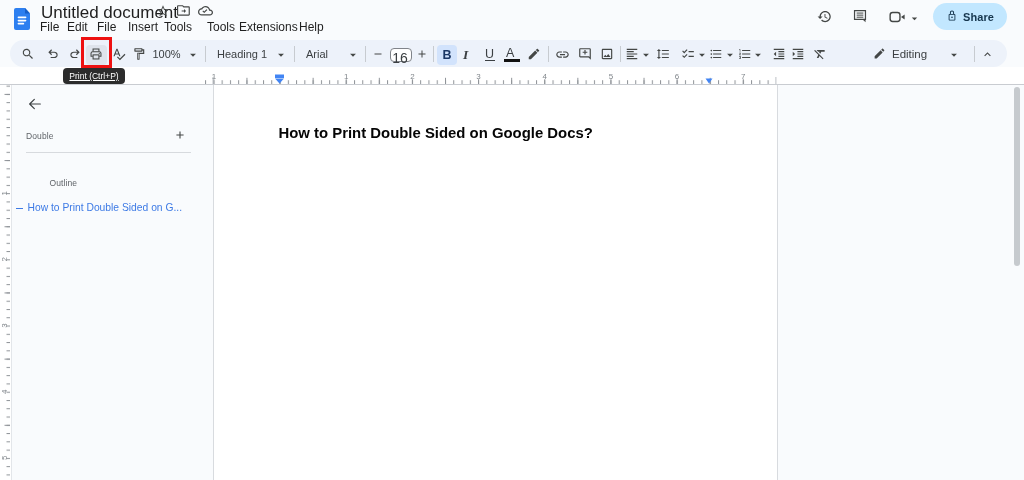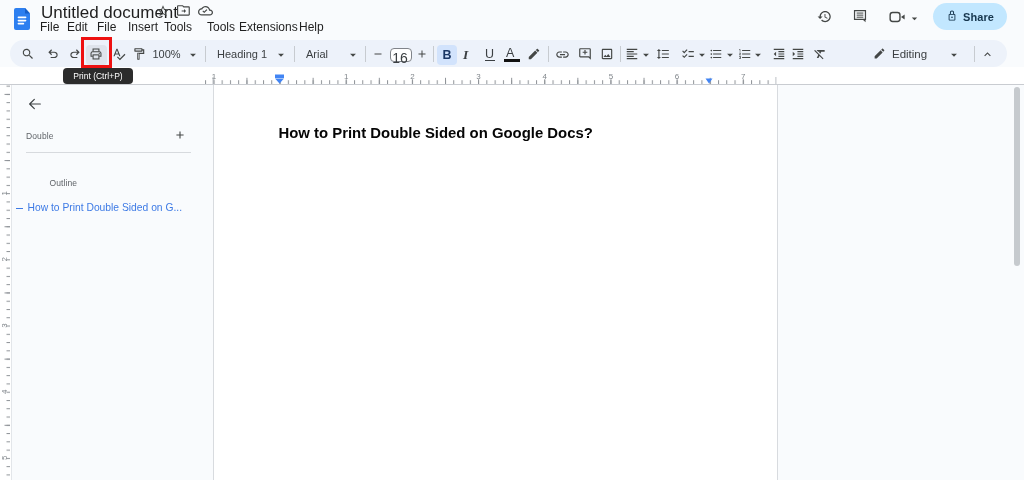--- a/index.html
+++ b/index.html
@@ -283,13 +283,13 @@
 <div class="abs" style="left:26px;top:151.5px;width:165px;height:1px;background:#d7dade;"></div>
 <div class="abs" style="left:25.5px;top:178px;font-size:8.5px;letter-spacing:0.1px;color:#5f6368;padding-left:24px;">Outline</div>
 <div class="abs" style="left:15.5px;top:201.5px;width:180px;font-size:10.3px;color:#3d7ae5;">
   <span style="position:absolute;left:0;top:1px;width:7px;height:1.6px;background:#3d7ae5;margin-top:5px;"></span>
   <span style="position:absolute;left:12px;top:0;white-space:nowrap;">How to Print Double Sided on G...</span>
 </div>
 
 <div class="abs" style="left:1013.5px;top:87px;width:6px;height:179px;border-radius:3px;background:#c6cace;"></div>
 
 <div class="abs" style="left:81px;top:36.5px;width:31px;height:31px;border:3.5px solid #ee1111;box-sizing:border-box;"></div>
-<div class="abs" style="left:63px;top:68px;width:70px;height:16px;border-radius:4px;background:#2c2c2c;color:#fff;font-size:8.5px;line-height:16px;text-align:center;">Print (Ctrl+P)</div>
+<div class="abs" style="left:63px;top:68px;width:62px;height:16px;border-radius:4px;background:#2c2c2c;color:#fff;font-size:8.5px;line-height:16px;text-align:center;text-decoration:underline;">Print (Ctrl+P)</div>
 
 </body></html>

